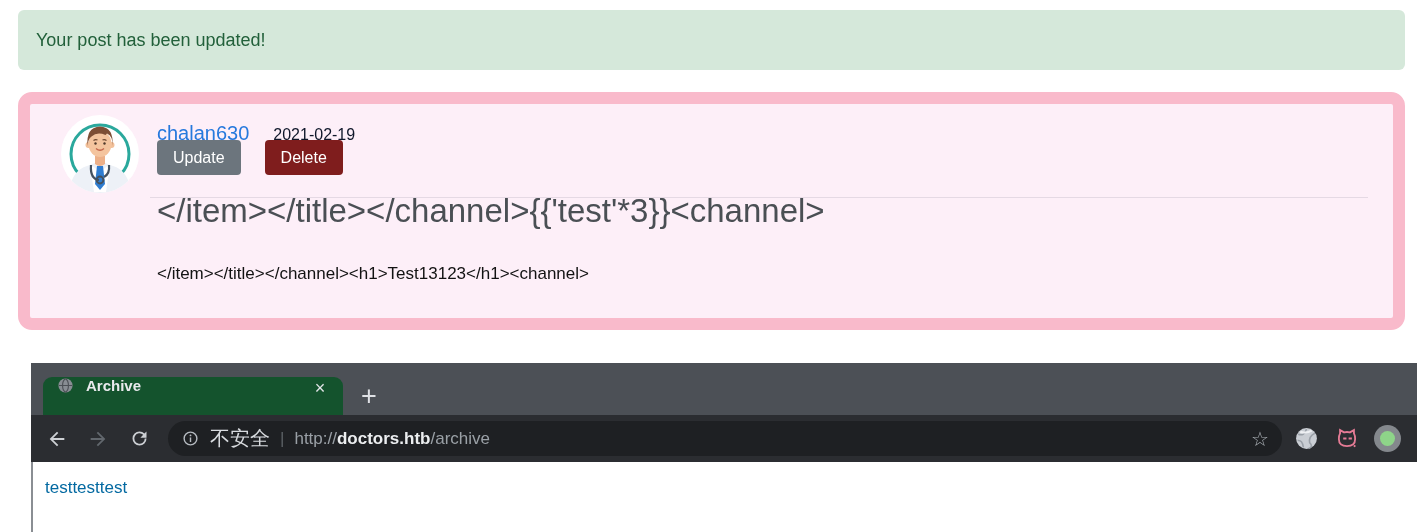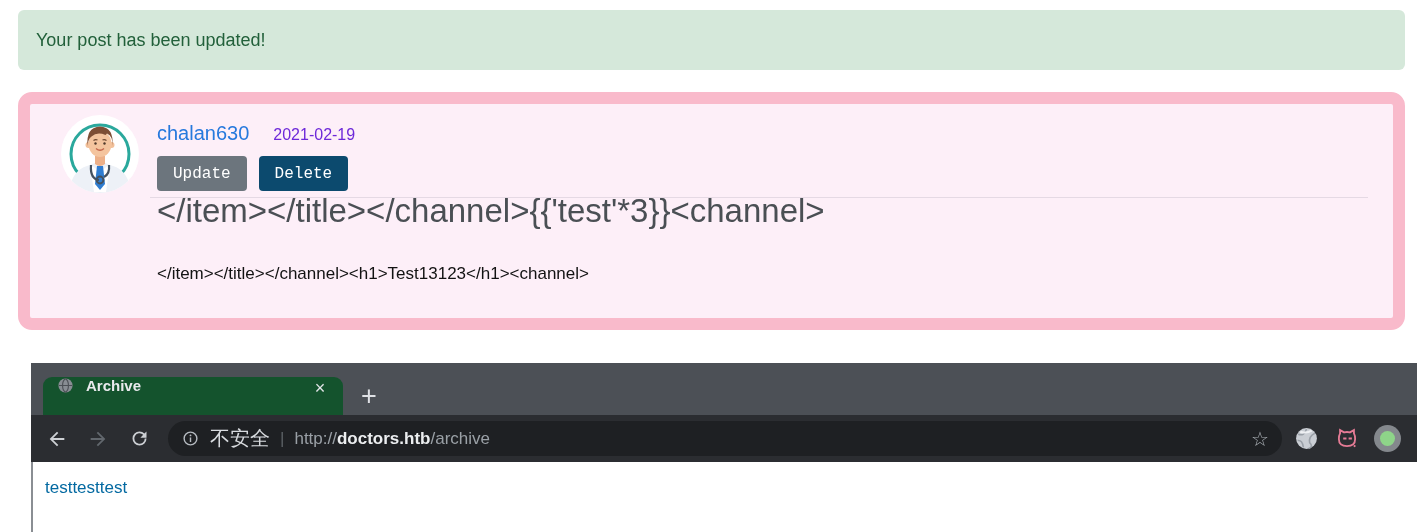--- a/index.html
+++ b/index.html
@@ -10,26 +10,26 @@
   .alert { position:absolute; left:18px; top:10px; width:1387px; height:60px;
     background:#d5e8da; border-radius:6px; color:#22603a; font-size:18px;
     display:flex; align-items:center; padding-left:18px; }
 
   
   .post-card { position:absolute; left:18px; top:92px; width:1387px; height:238px;
     border:12px solid #f9bacb; border-radius:14px; background:#fdeff8; }
   .avatar { position:absolute; left:30px; top:10px; width:80px; height:80px; }
   .post-head { position:absolute; left:127px; top:18px; display:flex; align-items:baseline; gap:24px; }
   .author { color:#2679dd; font-size:20px; text-decoration:none; cursor:pointer; }
-  .post-date { color:#6d28d9; font-size:16px; }
-  .btn-row { position:absolute; left:127px; top:52px; display:flex; gap:12px;font-family:Liberation Mono, monospace; }
+  .post-date { color:#0f172a; font-size:16px; }
+  .btn-row { position:absolute; left:127px; top:36px; display:flex; gap:24px; }
   .btn { height:35px; padding:0 16px; border:none; border-radius:4px; color:#fff;
     font-size:16px; font-family:inherit; cursor:pointer; display:flex; align-items:center; }
   .btn-update { background:#6c757d; }
-  .btn-delete { background:#0c4a6e; }
+  .btn-delete { background:#7f1d1d; }
   .post-divider { position:absolute; left:120px; top:93px; width:1218px; height:1px;
     background:#e5d9e4; }
   .post-title { position:absolute; left:127px; top:88px; font-size:33px;
     font-weight:400; color:#4a4f54; white-space:nowrap; }
   .post-body { position:absolute; left:127px; top:160px; font-size:17px; color:#121212; }
 
   
   .browser { position:absolute; left:31px; top:363px; width:1386px; height:169px; }
   .frame { height:52px; background:#4c5056; position:relative; }
   .tab { position:absolute; left:12px; top:14px; width:300px; height:38px;

